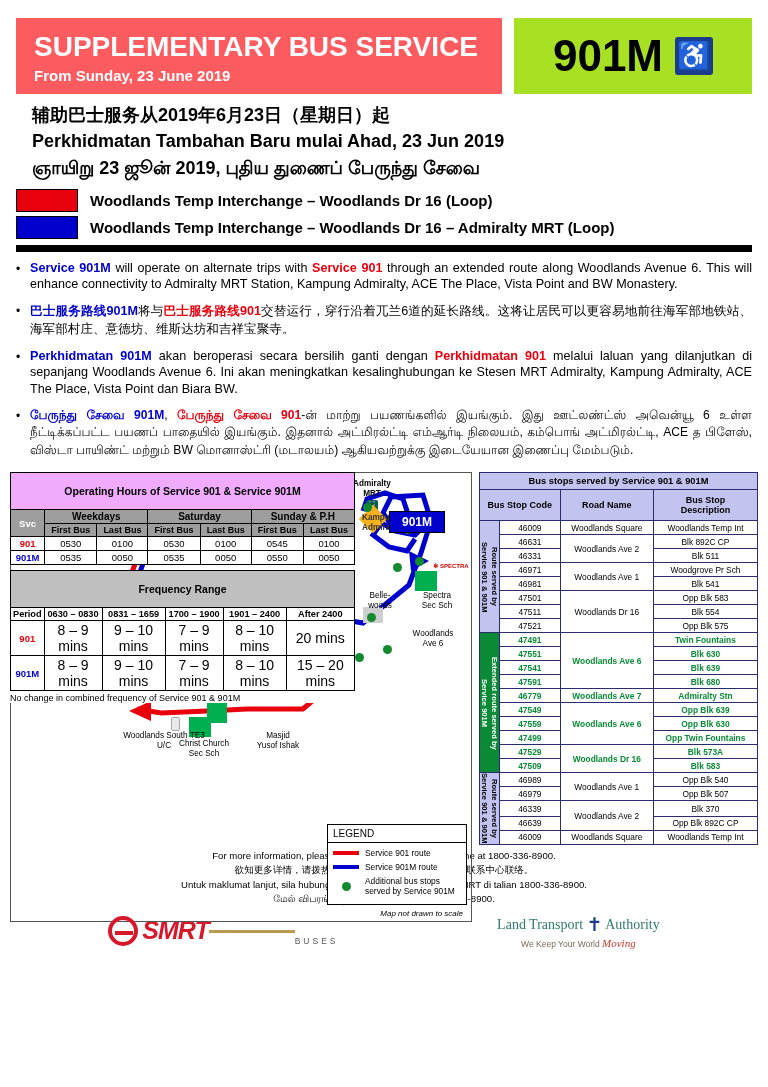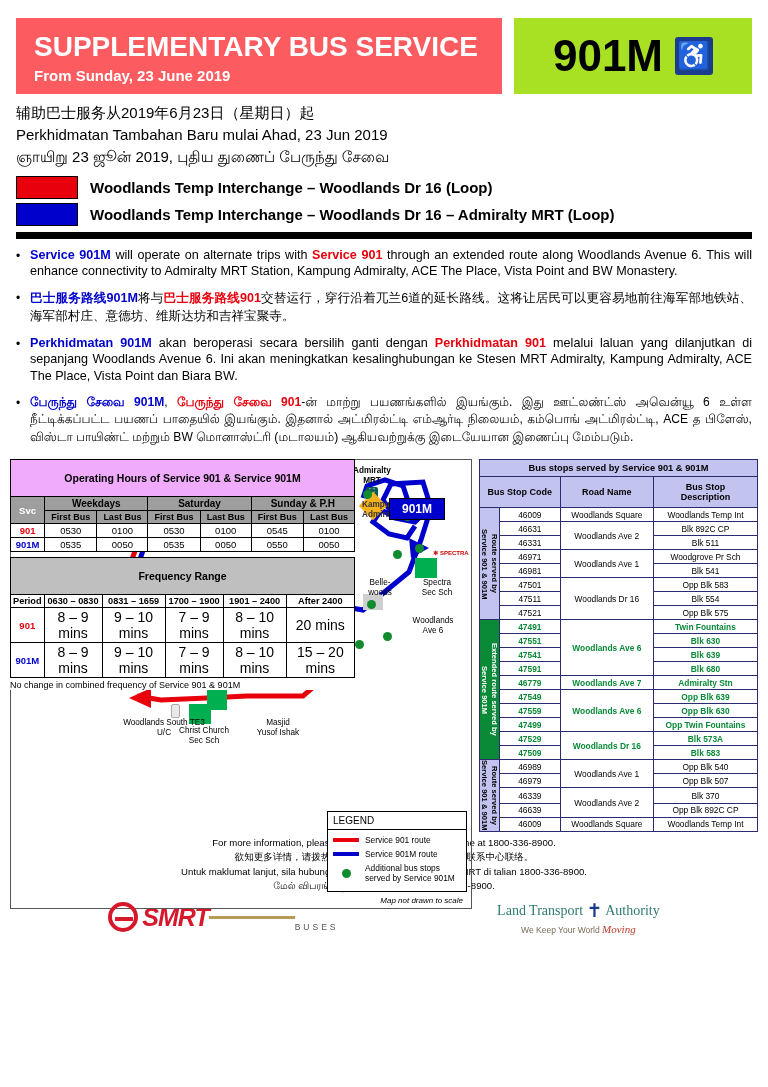--- a/index.html
+++ b/index.html
@@ -34,21 +34,21 @@
   }
   .svc-big { font-size: 44px; font-weight: bold; color: #000; line-height: 1; }
   .wheel-box {
     width: 38px; height: 38px; background: #1b3c8c; border-radius: 3px;
     display: flex; align-items: center; justify-content: center;
     color: #fff; font-size: 27px; line-height: 1;
   }
 
   
   .lang-block { padding: 8px 16px 2px 16px; }
-  .lang-line { font-size: 15px; font-weight: normal; line-height: 1.45; }
+  .lang-line { font-size: 18px; font-weight: bold; line-height: 1.45; margin-left: 16px; }
 
   
   .route-rows { padding: 6px 16px 0 16px; }
   .route-row { display: flex; align-items: center; margin-bottom: 4px; }
   .svc-chip {
     width: 62px; text-align: center; color: #fff; font-weight: bold;
     font-size: 15px; padding: 2px 0; border: 1.5px solid #000; margin-right: 12px;
   }
   .svc-chip.red { background: #e8000d; }
   .svc-chip.blue { background: #0000cc; }

